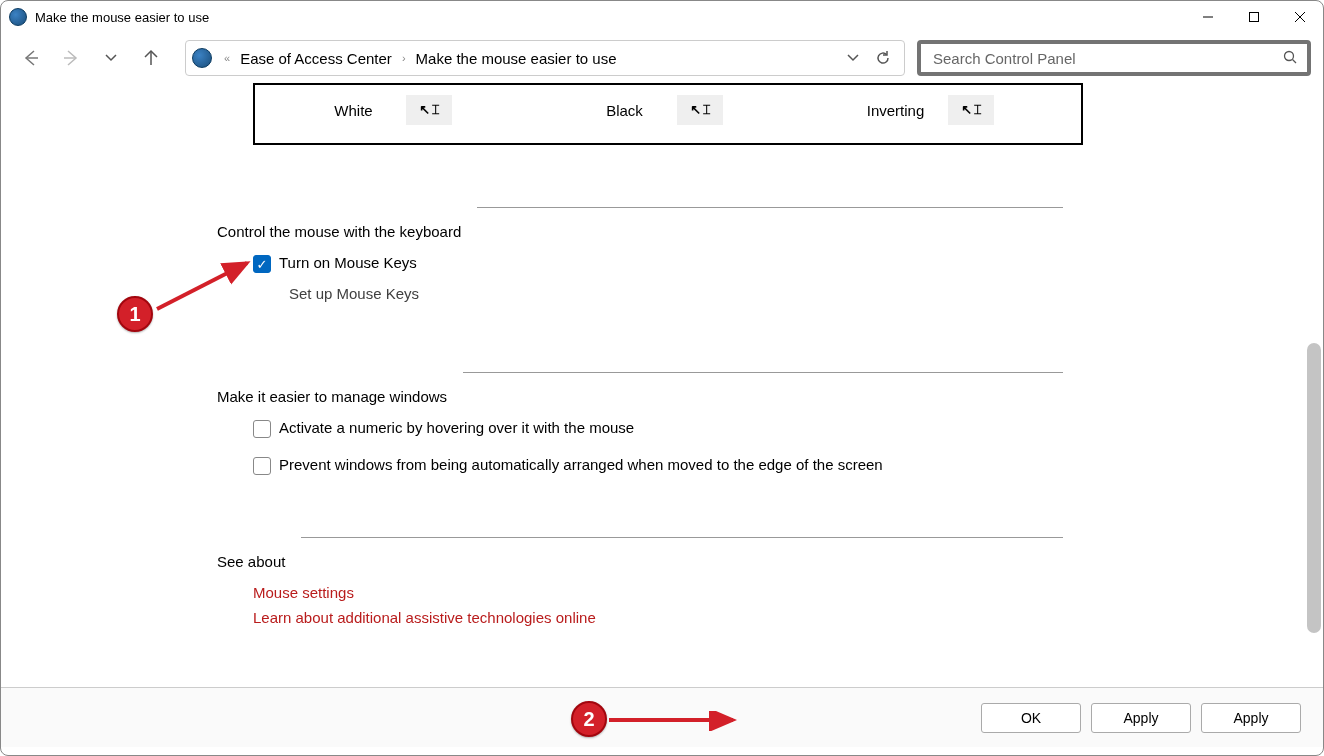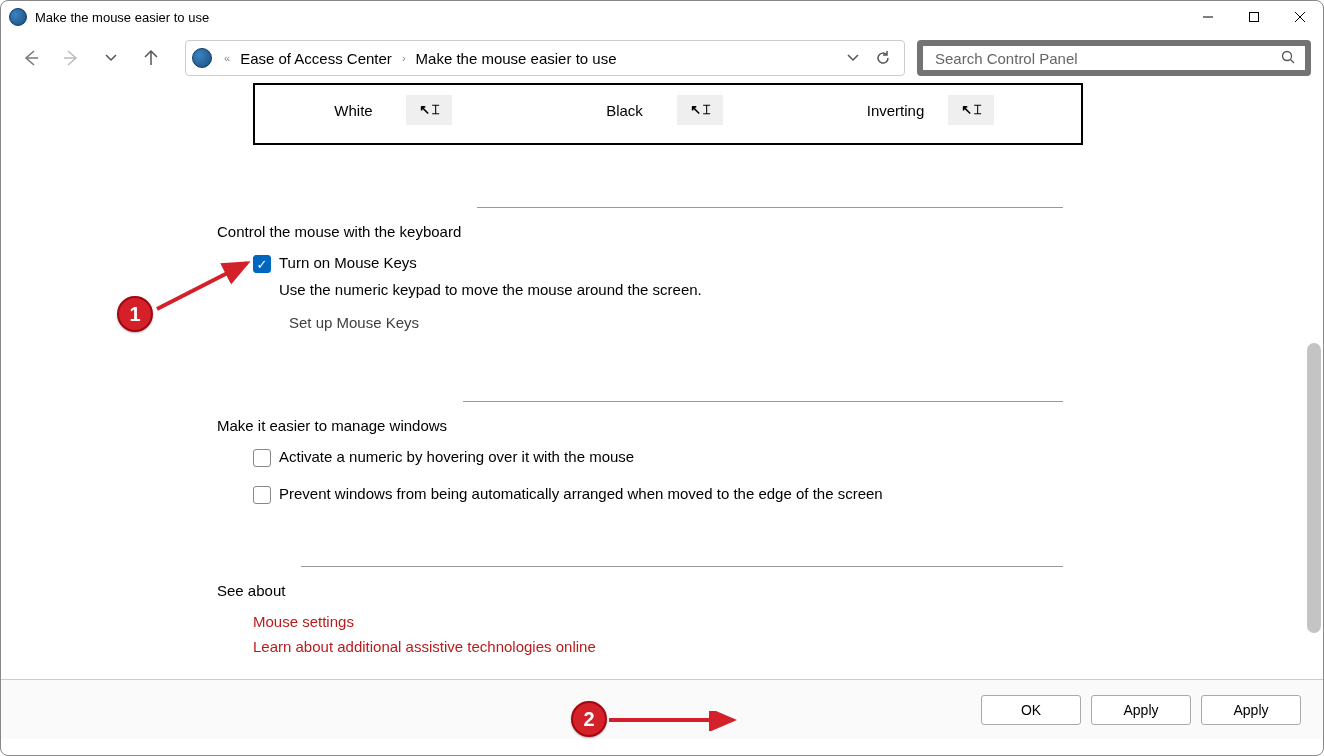--- a/index.html
+++ b/index.html
@@ -78,21 +78,21 @@
   .breadcrumb-wrap .bc-sep { color:#888; padding:0 6px; font-size:11px;}
   .breadcrumb-wrap .bc-item { color:#000; padding:2px 4px; font-size:15px;}
   .breadcrumb-wrap .spacer { flex:1; }
   .breadcrumb-wrap .bc-btn {
     width:30px; height:30px;
     display:flex; align-items:center; justify-content:center;
     color:#555;
   }
   .search-wrap {
     width: 394px; height:36px;
-    border:6px solid #737373;
+    border:4px solid #737373;
     border-radius:4px;
     display:flex; align-items:center;
     padding: 0 10px;
   }
   .search-wrap input {
     flex:1; border:none; outline:none; font-size:15px;
     color:#333;
   }
   .search-wrap input::placeholder { color:#666; }
   .search-wrap .search-icon { color:#555; font-size:14px;}
@@ -174,21 +174,21 @@
     position:absolute;
     right:2px; top: 260px;
     width: 14px; height:290px;
     background:#c4c4c4;
     border-radius:7px;
   }
 
   
   .footer {
     position:absolute;
-    bottom:16px; left:0; right:0;
+    bottom:8px; left:0; right:0;
     height: 60px;
     border-top:1px solid #ccc;
     background:#fafafa;
     display:flex;
     align-items:center;
     justify-content:flex-end;
     padding: 0 22px;
     gap:10px;
   }
   .btn {
@@ -322,21 +322,20 @@
     
     <div class="section-head">
       <span class="sh-label">Control the mouse with the keyboard</span>
       <span class="sh-line"></span>
     </div>
 
     <div class="opt-row">
       <div class="chk checked">✓</div>
       <span>Turn on Mouse Keys</span>
     </div>
-    <div class="opt-desc">Use the numeric keypad to move the mouse around the screen.</div>
     <span class="link">Set up Mouse Keys</span>
 
     
     <div class="section-head" style="margin-top:28px">
       <span class="sh-label">Make it easier to manage windows</span>
       <span class="sh-line"></span>
     </div>
     <div class="opt-row">
       <div class="chk"></div>
       <span>Activate a numeric by hovering over it with the mouse</span>

